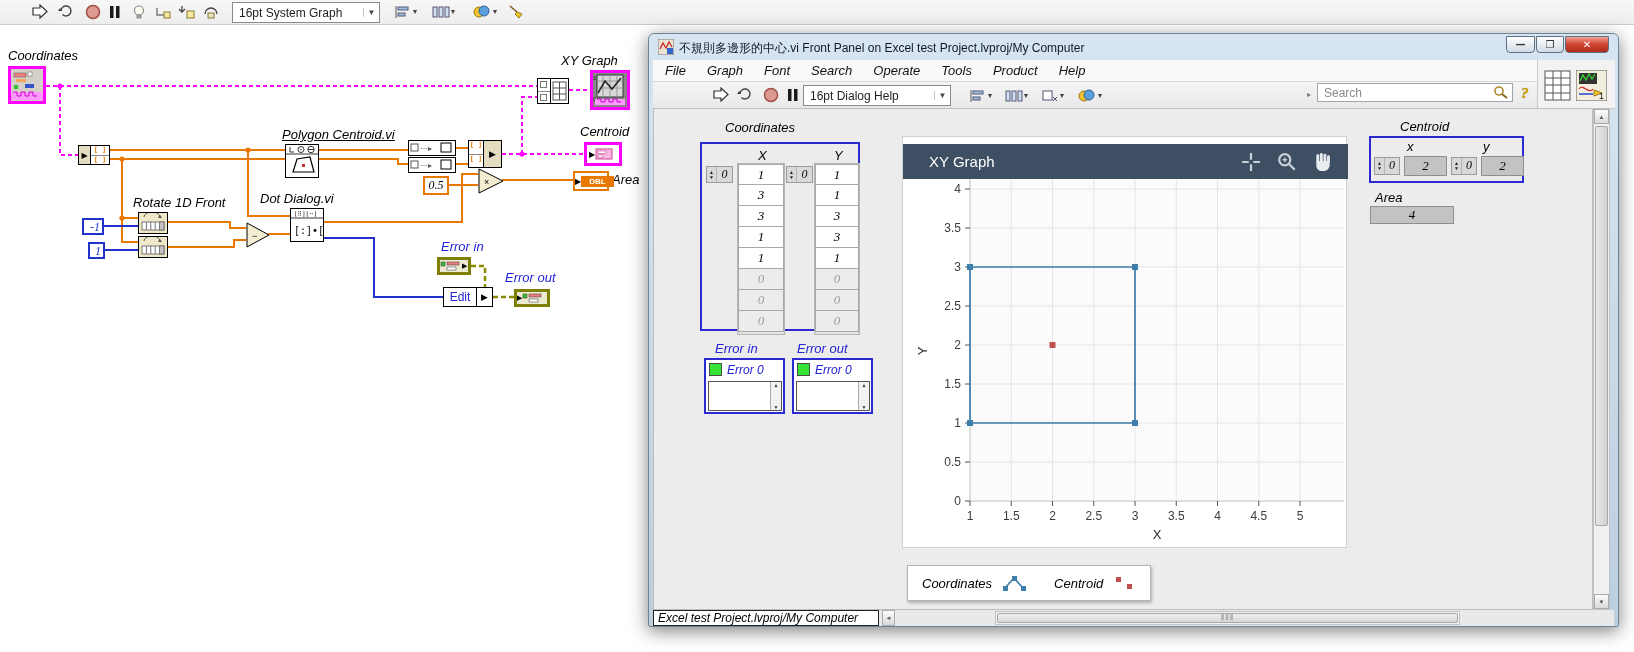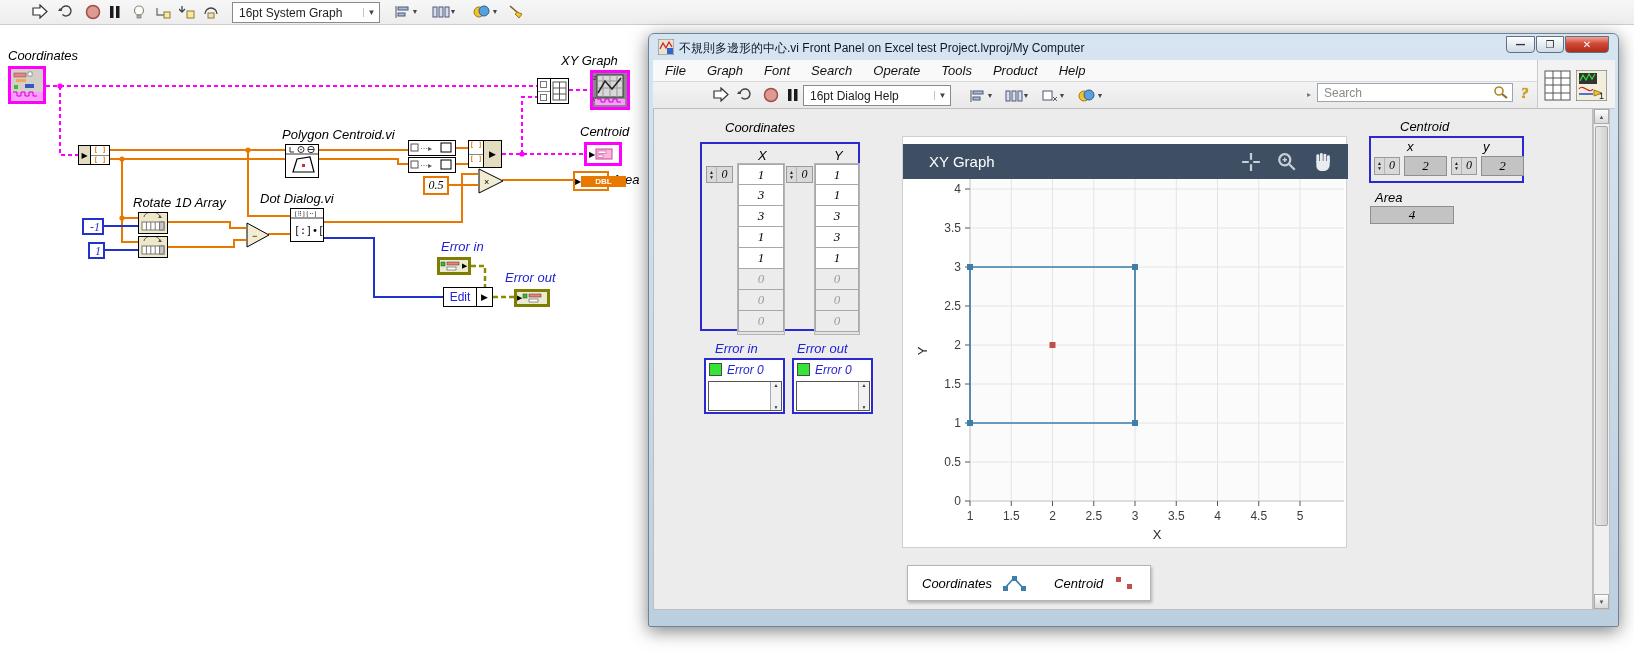--- a/index.html
+++ b/index.html
@@ -181,23 +181,23 @@
       <path d="M324,238 H374 V297 H443" stroke="#2233cc" stroke-width="2"></path>
       <path d="M471,266 H485 V287" stroke="#8b8b00" stroke-width="2.5" stroke-dasharray="5,3"></path>
       <path d="M493,297 H514" stroke="#8b8b00" stroke-width="2.5" stroke-dasharray="5,3"></path>
     </g>
   </svg>
 
   <span class="lbl" style="left:8px;top:48px;">Coordinates</span>
   <span class="lbl" style="left:561px;top:53px;">XY Graph</span>
   <span class="lbl" style="left:580px;top:124px;">Centroid</span>
   <span class="lbl" style="left:612px;top:172px;">Area</span>
-  <span class="lbl" style="left:282px;top:127px;">Polygon Centroid.vi</span>
+  <span class="lbl" style="left:282px;top:127px;text-decoration:underline;">Polygon Centroid.vi</span>
   <span class="lbl" style="left:260px;top:191px;">Dot Dialog.vi</span>
-  <span class="lbl" style="left:133px;top:195px;">Rotate 1D Array</span>
+  <span class="lbl" style="left:133px;top:195px;">Rotate 1D Front</span>
   <span class="lbl bluelbl" style="left:441px;top:239px;">Error in</span>
   <span class="lbl bluelbl" style="left:505px;top:270px;">Error out</span>
 
   <div class="term-pink" style="left:8px;top:66px;width:38px;height:38px;">
     <svg width="32" height="32">
         <rect x="3" y="4" width="12" height="4" fill="#f08080" stroke="#555" stroke-width=".5"></rect>
         <rect x="5" y="10" width="10" height="3" fill="#f4a460"></rect>
         <rect x="17" y="3" width="4" height="4" fill="#fff" stroke="#555" stroke-width=".5"></rect>
         <rect x="14" y="15" width="9" height="4" fill="#3355cc"></rect>
         <rect x="3" y="16" width="4" height="4" fill="#30c030"></rect>
@@ -329,21 +329,21 @@
   <div class="term-pink" style="left:584px;top:142px;width:38px;height:24px;background:#fff;display:flex;align-items:center;">
     <span style="font-size:8px;margin-left:2px;">▶</span>
     <svg width="20" height="14">
         <rect x="1" y="2" width="16" height="10" fill="#ffb6de" stroke="#cc4499"></rect>
         <rect x="3" y="4" width="8" height="2.5" fill="#fff" stroke="#aa3388" stroke-width=".5"></rect>
         <rect x="3" y="8" width="5" height="2.5" fill="#fff" stroke="#aa3388" stroke-width=".5"></rect>
       </svg>
   </div>
   <div class="abs" style="left:573px;top:171px;width:36px;height:20px;box-sizing:border-box;border:2px solid #e87800;background:#fff;display:flex;align-items:center;">
     <span style="font-size:8px;">▶</span>
-    <span style="background:#e87800;color:#fff;font:bold 8px 'Liberation Sans',sans-serif;padding:1px 14px;">DBL</span>
+    <span style="background:#e87800;color:#fff;font:bold 8px 'Liberation Sans',sans-serif;padding:1px 8px;">DBL</span>
   </div>
   <div class="term-olive" style="left:437px;top:257px;width:34px;height:18px;display:flex;align-items:center;">
     <svg width="22" height="11">
         <rect x="1" y="1" width="4" height="4" fill="#30c030" stroke="#333" stroke-width=".5"></rect>
         <rect x="7" y="1" width="12" height="3" fill="#f08080" stroke="#333" stroke-width=".5"></rect>
         <rect x="7" y="6" width="9" height="3" fill="#fff" stroke="#333" stroke-width=".5"></rect>
       </svg>
     <span style="font-size:7px;">▶</span>
   </div>
   <div class="node" style="left:443px;top:287px;width:50px;height:20px;display:flex;">
@@ -669,13 +669,20 @@
     <span class="lbl" style="left:721px;top:81px;">Area</span>
     <div class="ind" style="left:716px;top:97px;width:84px;height:18px;line-height:16px;">4</div>
   </div>
 
   <div class="abs vscroll">
     <span class="sbtn" style="left:0;top:0;width:15px;height:15px;font-size:6px;line-height:14px;">▲</span>
     <div class="sthumb" style="left:1px;top:17px;width:13px;height:400px;"></div>
     <span class="sbtn" style="left:0;top:485px;width:15px;height:15px;font-size:6px;line-height:14px;">▼</span>
   </div>
 
+  <div class="abs bottombar">
+    <div class="statusbox">Excel test  Project.lvproj/My Computer</div>
+    <span class="sbtn" style="left:229px;top:0;width:13px;height:16px;font-size:6px;line-height:15px;">◄</span>
+    <div class="abs" style="left:342px;top:1px;width:465px;height:14px;background:#f0f0f0;border:1px solid #c2c2c2;box-sizing:border-box;">
+      <div class="hthumb" style="left:1px;top:1px;width:461px;height:10px;">⦀⦀⦀</div>
+    </div>
+  </div>
 </div>
 
 </body></html>

